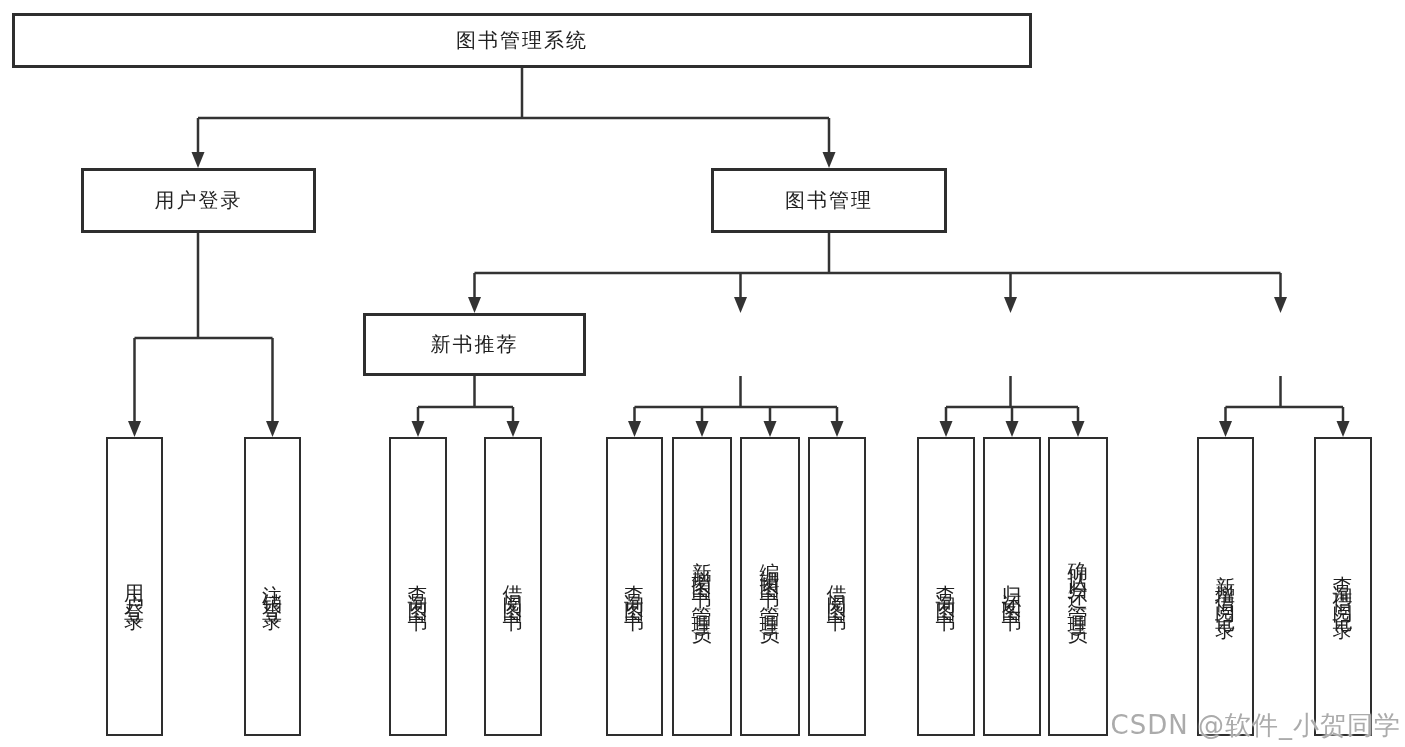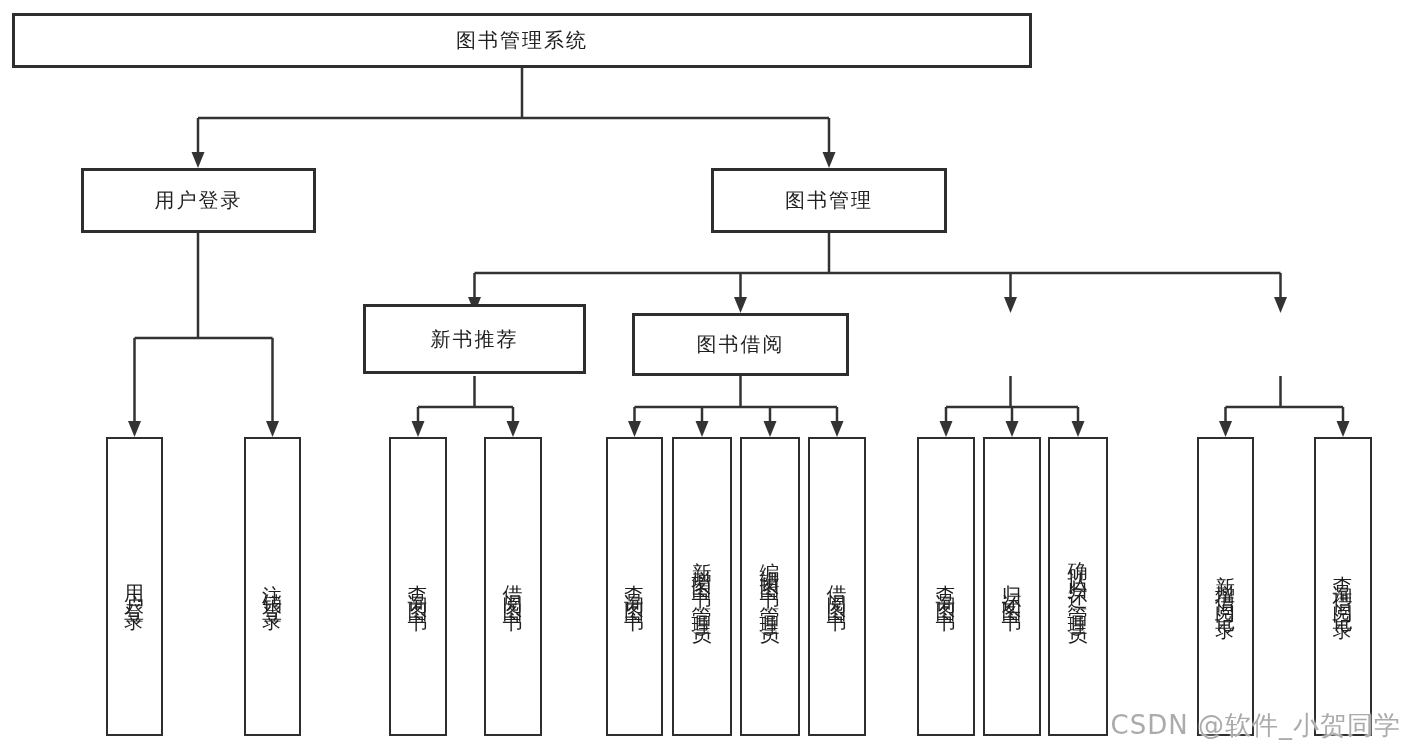--- a/index.html
+++ b/index.html
@@ -109,25 +109,22 @@
     <span class="lbl">图书管理系统</span>
   </div>
 
   <div class="box" style="left:81px;top:168px;width:235px;height:65px">
     <span class="lbl">用户登录</span>
   </div>
   <div class="box" style="left:711px;top:168px;width:236px;height:65px">
     <span class="lbl">图书管理</span>
   </div>
 
-  <div class="box" style="left:363px;top:304px;width:223px;height:70px">
+  <div class="box" style="left:363px;top:313px;width:223px;height:63px">
     <span class="lbl">新书推荐</span>
-  </div>
-  <div class="box" style="left:632px;top:313px;width:217px;height:63px">
-    <span class="lbl">图书借阅</span>
   </div>
 
   <div class="box v l4" style="left:106px;top:437px;width:57px;height:299px">
     <span class="lbl">用户登录</span>
   </div>
   <div class="box v l4" style="left:244px;top:437px;width:57px;height:299px">
     <span class="lbl">注销登录</span>
   </div>
 
   <div class="box v l4" style="left:389px;top:437px;width:58px;height:299px">

